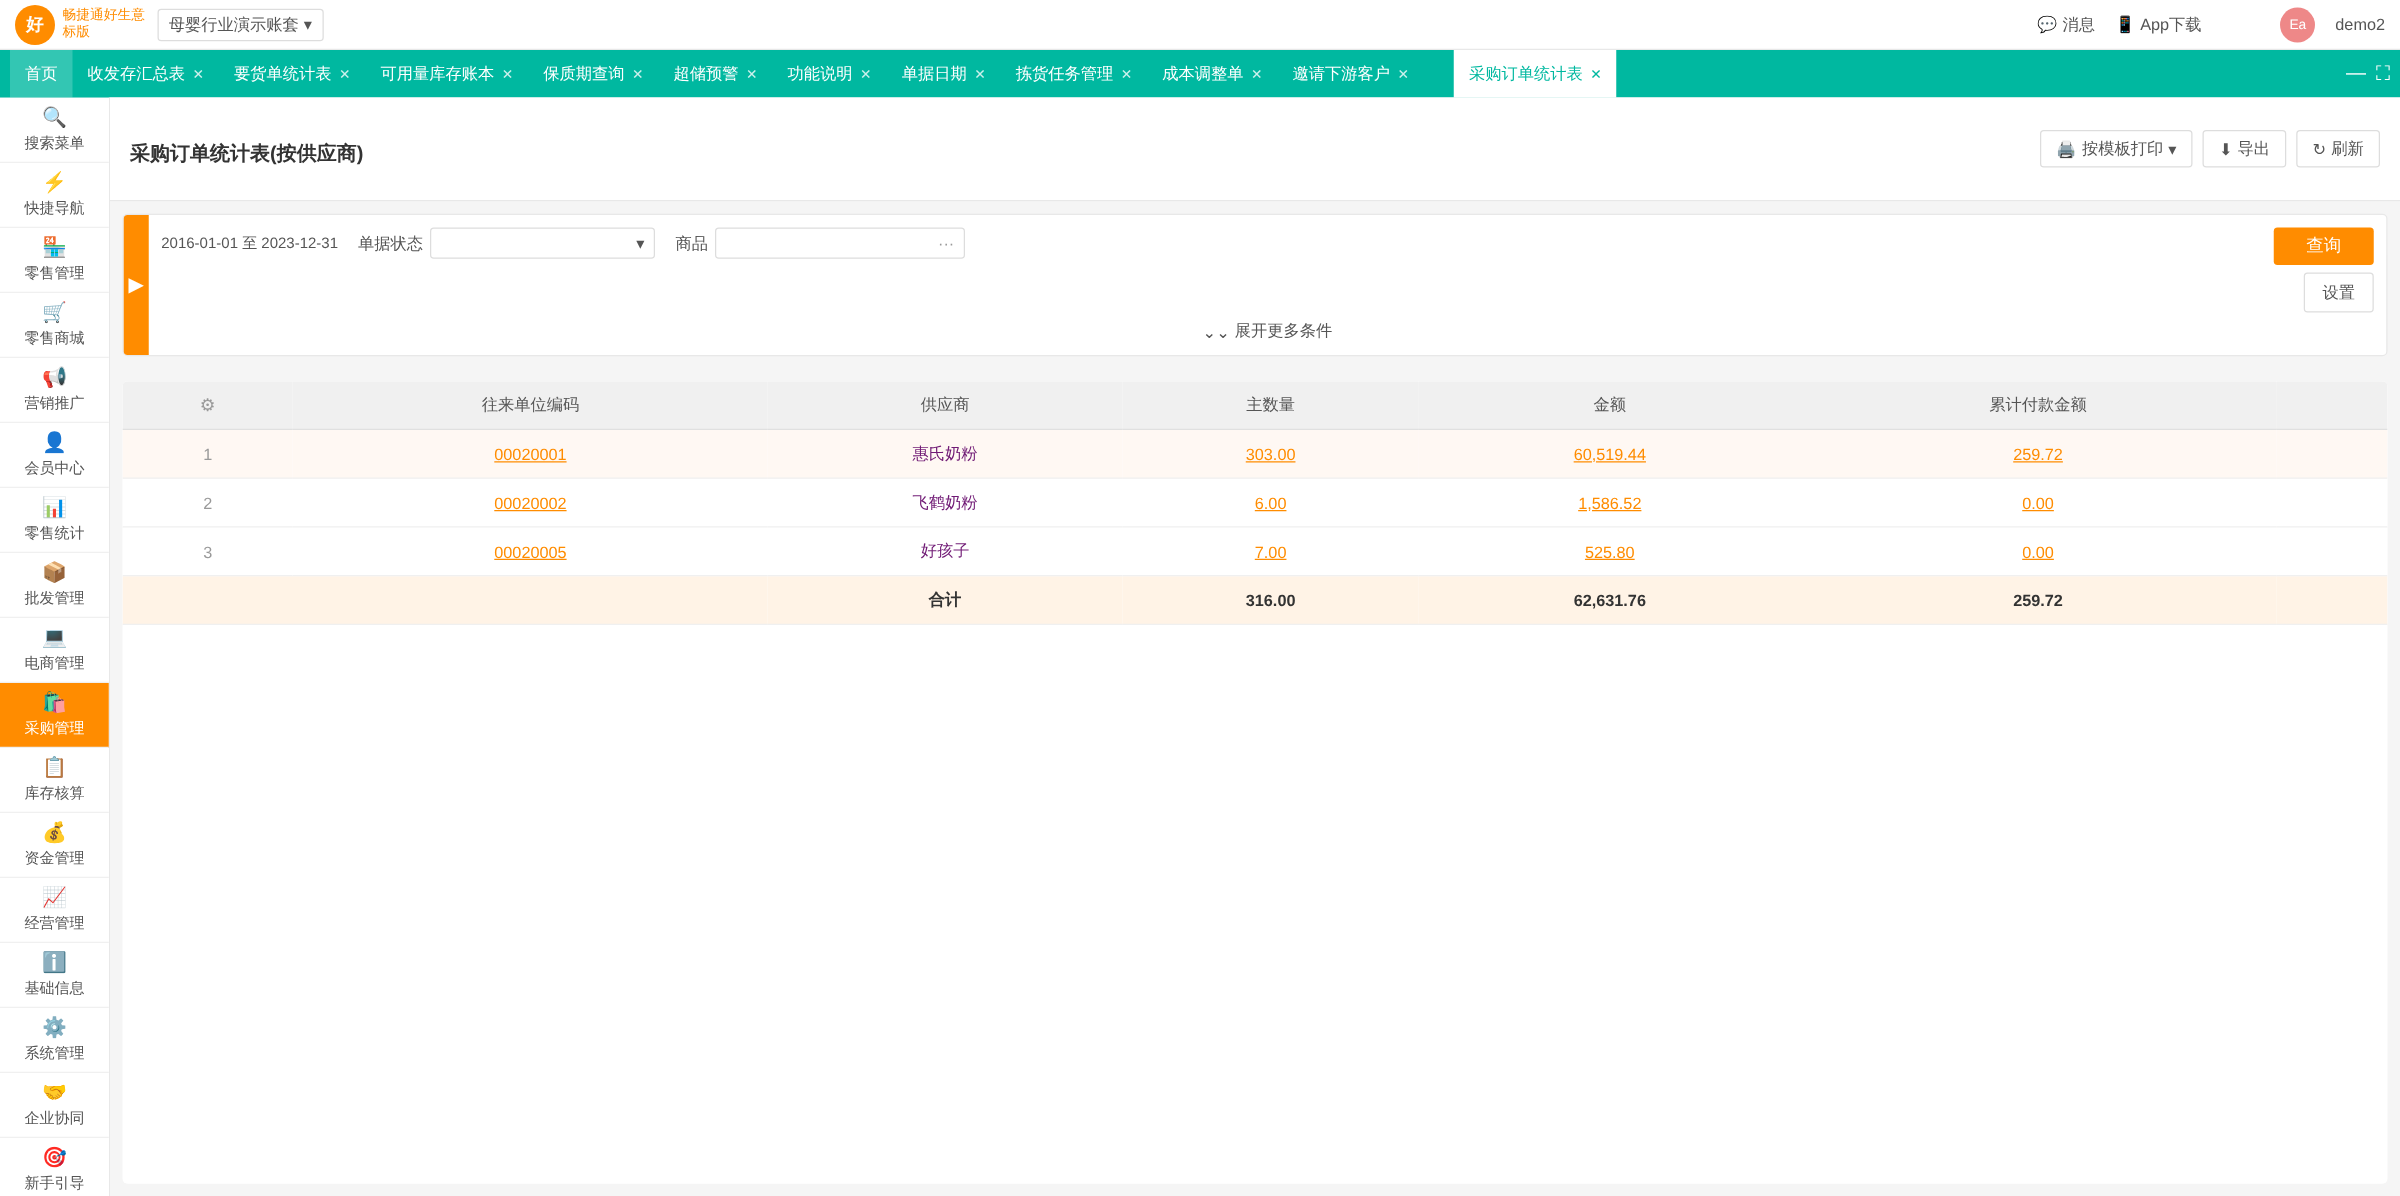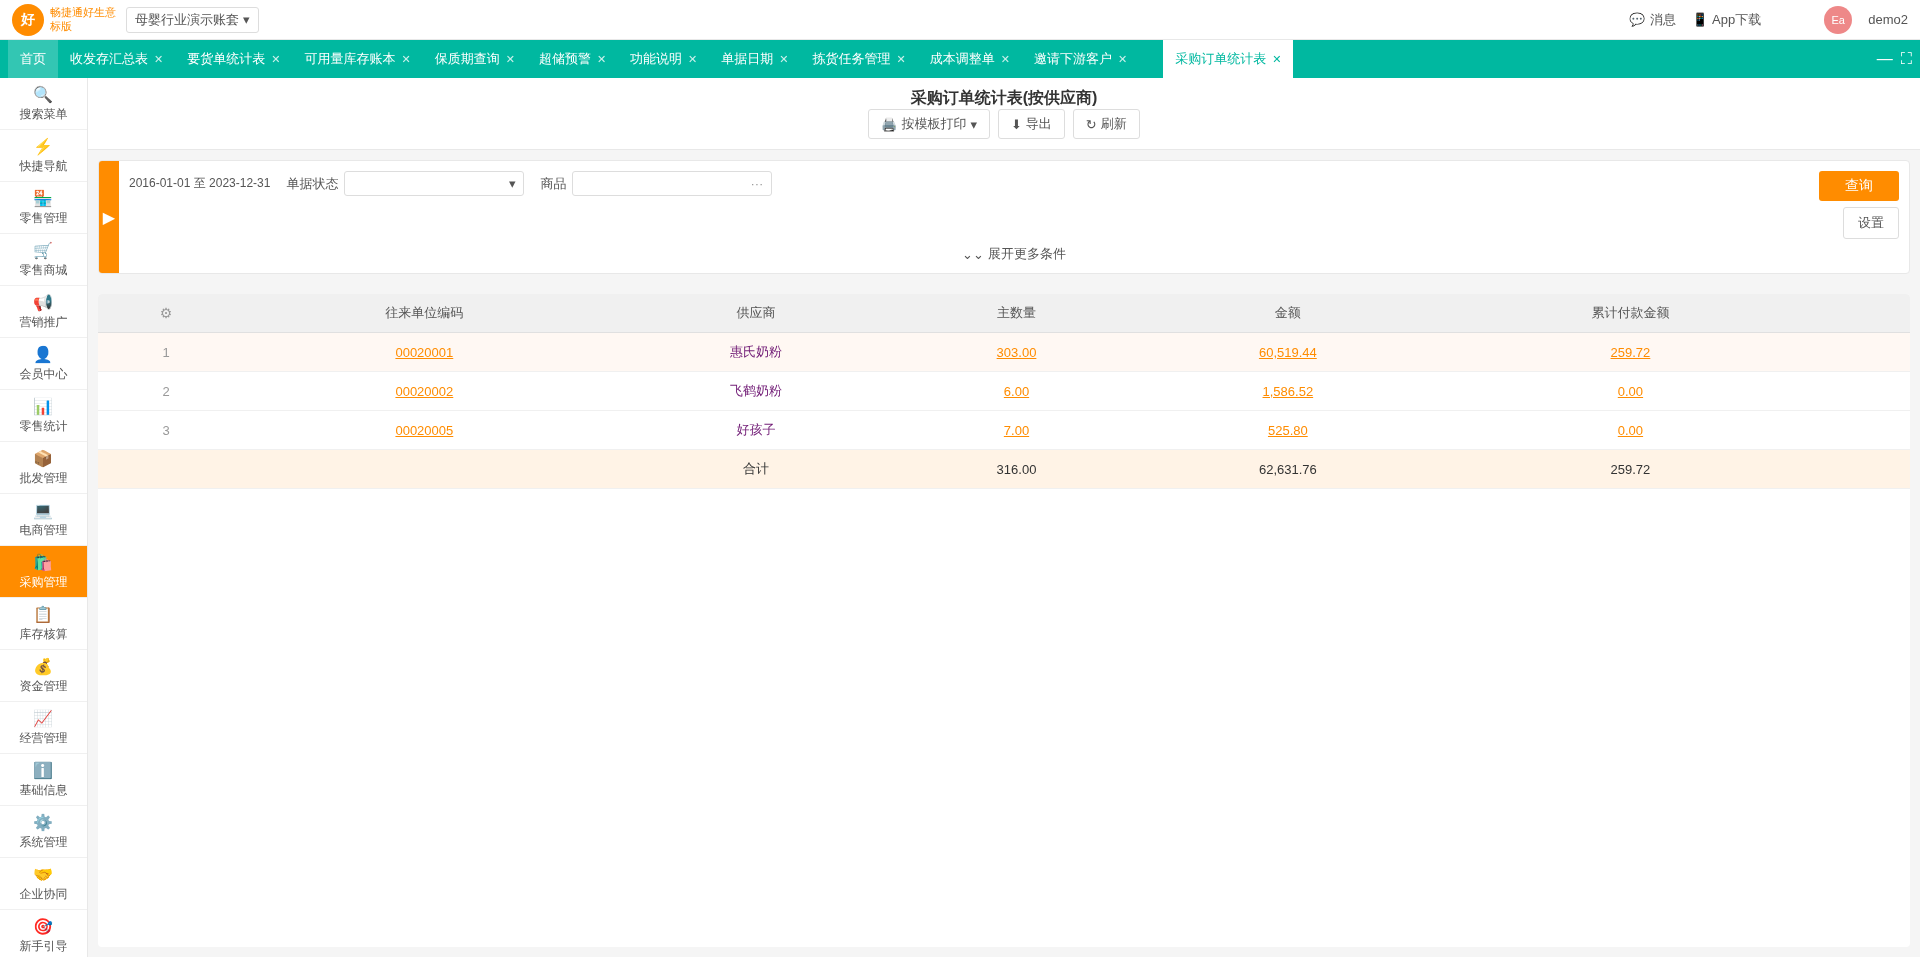--- a/index.html
+++ b/index.html
@@ -45,22 +45,22 @@
       border-bottom: 1px solid #f0f0f0; text-align: center; gap: 2px;
     }
     .sidebar-item.active { background: #ff8c00; color: #fff; }
     .sidebar-item .s-icon { font-size: 16px; }
 
     
     .content-area { flex: 1; display: flex; flex-direction: column; overflow: hidden; background: #f5f5f5; }
     
     
     .page-header {
-      display: flex; align-items: center; justify-content: space-between;
-      padding: 10px 16px; background: #fff; border-bottom: 1px solid #e8e8e8; flex-direction: column;
+      display: flex; align-items: flex-end; justify-content: space-between;
+      padding: 26px 16px; background: #fff; border-bottom: 1px solid #e8e8e8;
     }
     .page-title { font-size: 16px; font-weight: bold; color: #333; }
     .page-header-actions { display: flex; align-items: center; gap: 8px; }
     .btn-print { display: flex; align-items: center; gap: 4px; padding: 5px 12px; border: 1px solid #ddd; border-radius: 3px; cursor: pointer; font-size: 13px; background: #fff; color: #555; }
     .btn-export { display: flex; align-items: center; gap: 4px; padding: 5px 12px; border: 1px solid #ddd; border-radius: 3px; cursor: pointer; font-size: 13px; background: #fff; color: #555; }
     .btn-refresh { display: flex; align-items: center; gap: 4px; padding: 5px 12px; border: 1px solid #ddd; border-radius: 3px; cursor: pointer; font-size: 13px; background: #fff; color: #555; }
     .filter-group { display: flex; align-items: center; gap: 6px; }
     .filter-label { color: #555; font-size: 13px; white-space: nowrap; }
     .filter-date-shortcuts { display: flex; gap: 4px; }
     .date-shortcut { padding: 2px 6px; border: 1px solid #ddd; border-radius: 2px; cursor: pointer; font-size: 12px; color: #555; background: #fff; }
@@ -78,21 +78,21 @@
     table { width: 100%; border-collapse: collapse; }
     thead tr { background: #f0f0f0; }
     th { padding: 10px 12px; text-align: center; color: #555; font-size: 13px; font-weight: normal; border-bottom: 1px solid #e0e0e0; white-space: nowrap; }
     td { padding: 10px 12px; text-align: center; font-size: 13px; color: #701a75; border-bottom: 1px solid #f0f0f0; }
     tr.row-1 { background: #fff8f3; }
     tr.row-2 { background: #fff; }
     tr.row-3 { background: #fff; }
     td.link { color: #ff8c00; text-decoration: underline; cursor: pointer; }
     .row-num { color: #999; }
     .table-footer { background: #fff3e6; border-top: 1px solid #e0d0c0; }
-    .table-footer td { font-weight: normal; color: #333; }
+    .table-footer td { font-weight: bold; color: #333; }
     .settings-icon { color: #999; font-size: 14px; }
 
     .filter-wrapper { display: flex; background: #fff; margin: 10px; border-radius: 4px; border: 1px solid #e8e8e8; }
     .filter-toggle { width: 20px; background: #ff8c00; display: flex; align-items: center; justify-content: center; cursor: pointer; border-radius: 3px 0 0 3px; color: #fff; font-size: 16px; }
     .filter-inner { flex: 1; padding: 10px; }
     .filter-main-row { display: flex; align-items: flex-start; gap: 12px; }
     .filter-fields { flex: 1; display: flex; gap: 16px; flex-wrap: wrap; align-items: center; }
     .filter-actions { display: flex; flex-direction: column; gap: 6px; min-width: 80px; }
   </style>
 </head>

